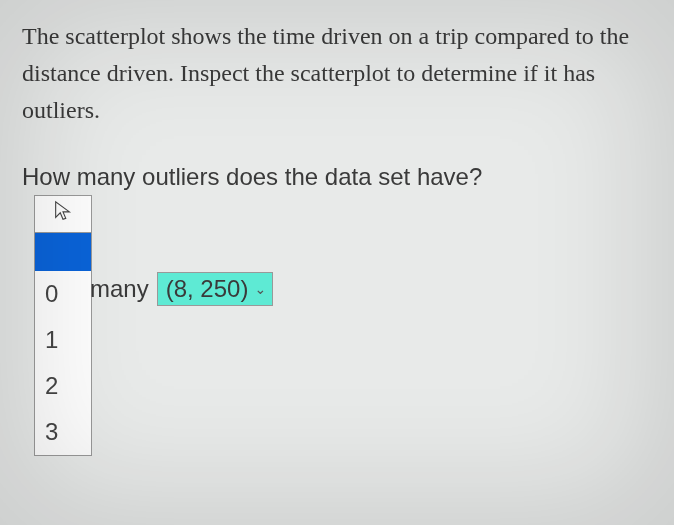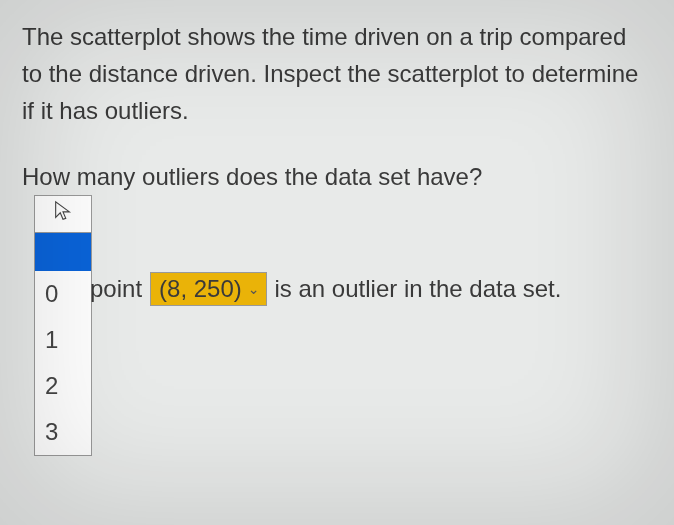--- a/index.html
+++ b/index.html
@@ -14,20 +14,21 @@
       font-family: Arial, Helvetica, sans-serif;
       font-size: 24px;
       color: #3a3a3a;
       padding: 18px 22px;
       position: relative;
       overflow: hidden;
     }
     .intro {
       line-height: 1.55;
       margin-bottom: 28px;
+      font-family: Liberation Serif, serif;
     }
     .question {
       line-height: 1.55;
     }
     .answer-row {
       display: flex;
       align-items: center;
       gap: 6px;
       padding-left: 12px;
     }
@@ -74,21 +75,21 @@
       position: absolute;
       left: 90px;
       top: 272px;
       display: flex;
       align-items: center;
       gap: 8px;
       white-space: nowrap;
     }
     .point-dropdown {
       border: 1px solid #999;
-      background: #eab308;
+      background: #5eead4;
       padding: 2px 6px 2px 8px;
       display: inline-flex;
       align-items: center;
       gap: 6px;
       color: #3a3a3a;
     }
     .chev {
       font-size: 14px;
       color: #555;
     }
@@ -119,21 +120,20 @@
     <div class="dd-options">
       <div class="dd-option">0</div>
       <div class="dd-option">1</div>
       <div class="dd-option">2</div>
       <div class="dd-option">3</div>
     </div>
   </div>
 </div>
 
 <div class="sentence">
-  <span>point</span>
+  <span>many</span>
   <span class="point-dropdown">
     <span>(8, 250)</span>
     <span class="chev">⌄</span>
   </span>
-  <span>is an outlier in the data set.</span>
 </div>
 
 <div class="vignette"></div>
 
 </body></html>

